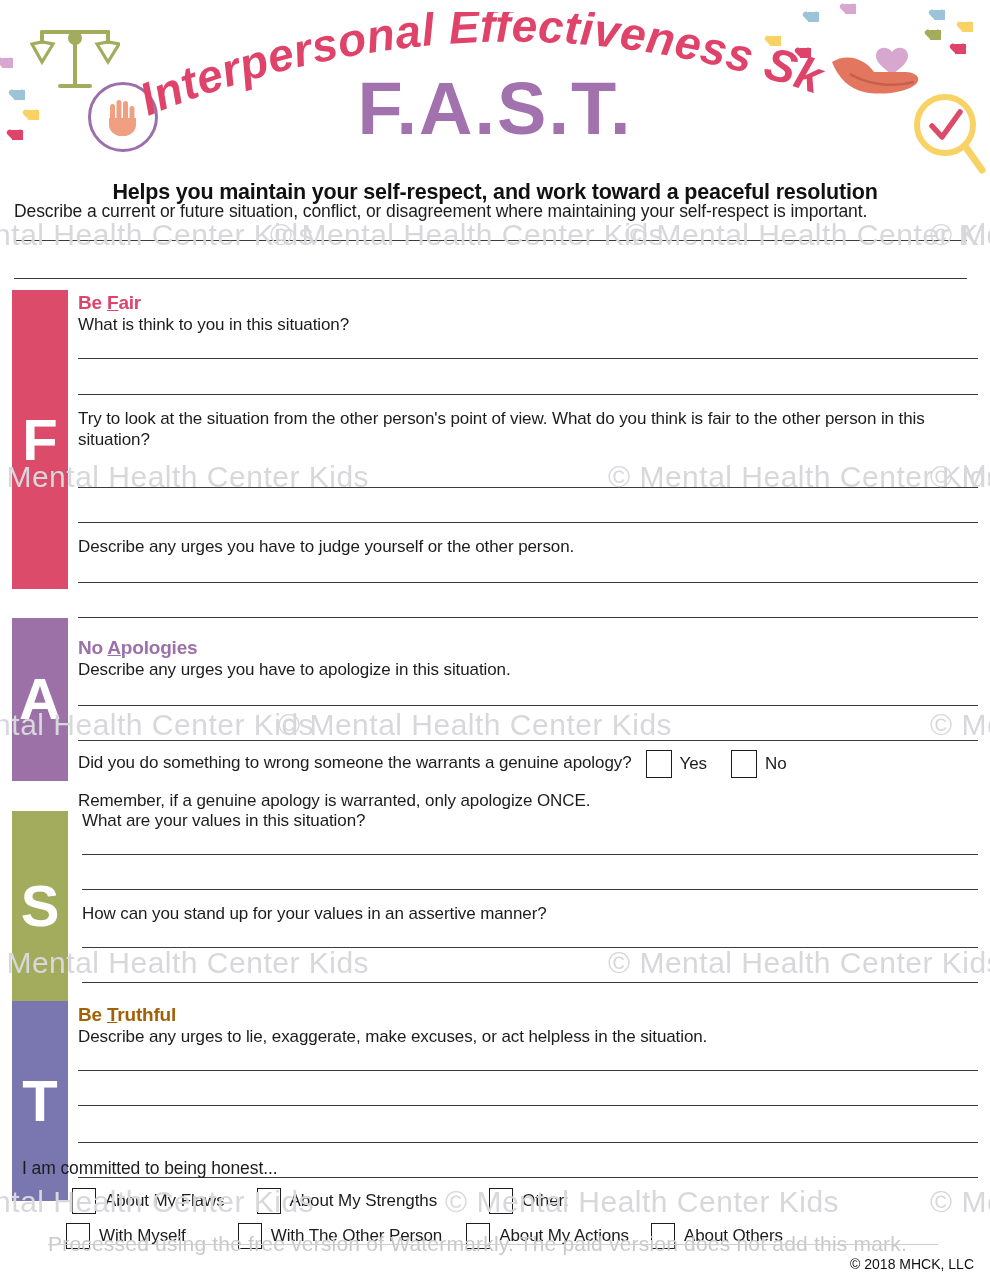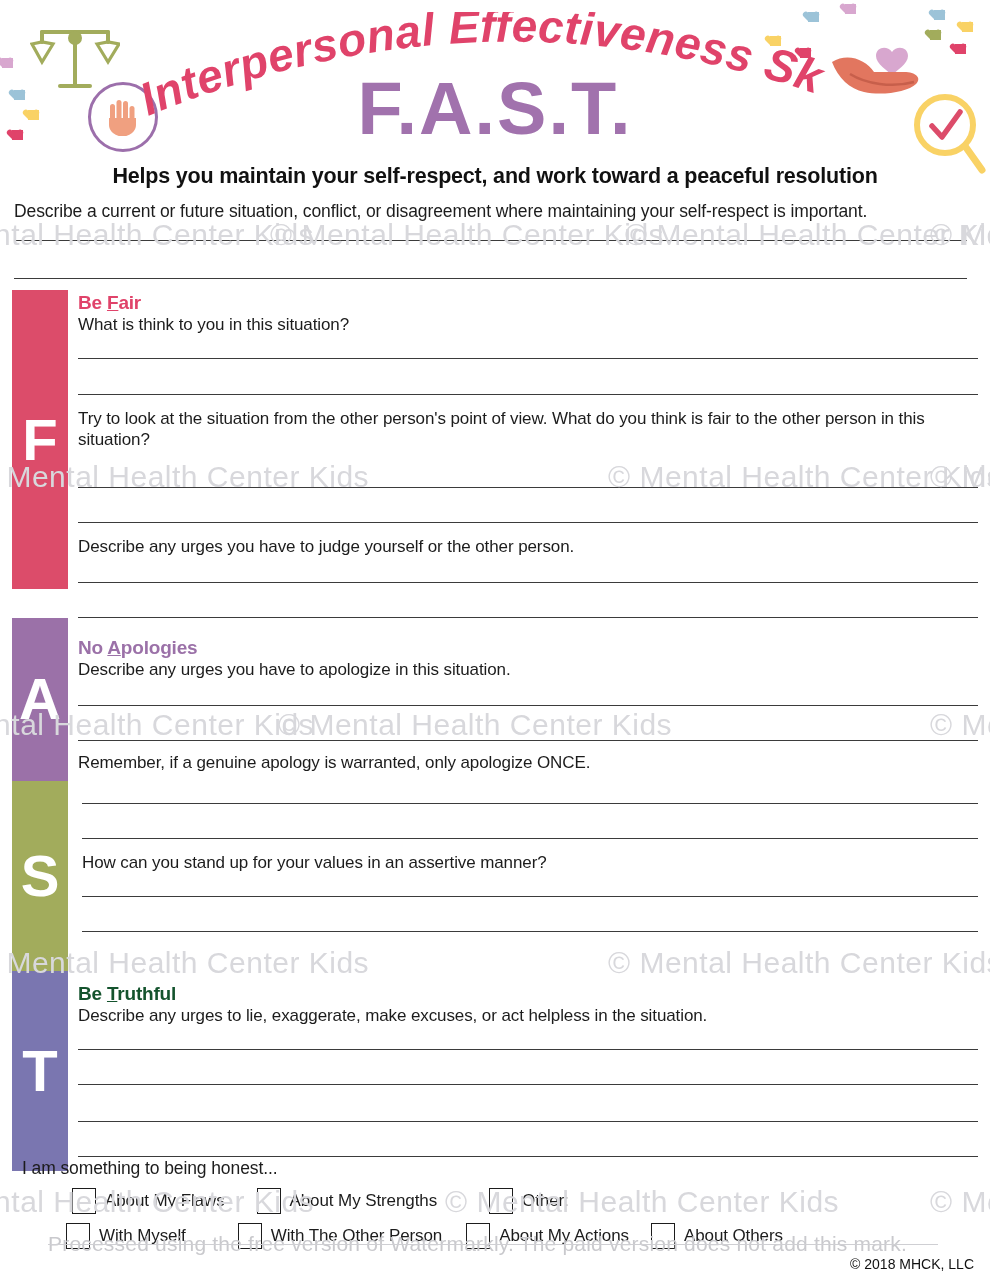--- a/index.html
+++ b/index.html
@@ -79,21 +79,21 @@
     font-family: "Liberation Sans", sans-serif;
     font-size: 74px;
     font-weight: bold;
     color: #a172ad;
     letter-spacing: 2px;
     line-height: 1;
   }
   .subtitle {
     position: absolute;
     left: 0; right: 0;
-    top: 164px;
+    top: 180px;
     text-align: center;
     font-size: 21.5px;
     font-weight: bold;
     color: #111;
     letter-spacing: -0.2px;
   }
 
   
   .ico { position: absolute; }
   .hand-circle {
@@ -370,63 +370,71 @@
     <div class="bandbody">
       <div class="sec-title" style="color:#9b71a8; margin-top:19px;">
         <span>No </span><u>A</u><span>pologies</span>
       </div>
       <p class="q">Describe any urges you have to apologize in this situation.</p>
       <div style="height:24px;"></div>
       <div class="rule"></div>
       <div style="height:34px;"></div>
       <div class="rule"></div>
       <div style="height:9px;"></div>
-      <p class="q" style="margin-top:3px;">Remember, if a genuine apology is warranted, only apologize ONCE.</p>
+      <div class="yesno-row">
+        <span class="q">Did you do something to wrong someone the warrants a genuine apology?</span>
+        <span class="box box-sm" style="margin-left:14px;"></span>
+        <span style="margin-left:8px;">Yes</span>
+        <span class="box box-sm" style="margin-left:24px;"></span>
+        <span style="margin-left:8px;">No</span>
+      </div>
+      <p class="q" style="margin-top:13px;">Remember, if a genuine apology is warranted, only apologize ONCE.</p>
     </div>
   </div>
 
   <div class="band">
     <div class="letterbar" style="background:#a2ac5c; height:190px;">S</div>
     <div class="bandbody" style="padding-left:14px;">
+      <p class="q">What are your values in this situation?</p>
       <div style="height:22px;"></div>
       <div class="rule"></div>
       <div style="height:34px;"></div>
       <div class="rule"></div>
       <div style="height:14px;"></div>
       <p class="q">How can you stand up for your values in an assertive manner?</p>
       <div style="height:22px;"></div>
       <div class="rule"></div>
       <div style="height:34px;"></div>
       <div class="rule"></div>
     </div>
   </div>
 
   <div class="band">
     <div class="letterbar" style="background:#7a76b0; height:200px;">T</div>
     <div class="bandbody">
-      <div class="sec-title" style="color:#14532d; margin-top:12px;">
+      <div class="sec-title" style="color:#a16207; margin-top:3px;">
         <span>Be </span><u>T</u><span>ruthful</span>
       </div>
       <p class="q">Describe any urges to lie, exaggerate, make excuses, or act helpless in the situation.</p>
       <div style="height:22px;"></div>
       <div class="rule"></div>
       <div style="height:34px;"></div>
       <div class="rule"></div>
       <div style="height:14px;"></div>
       <div style="height:22px;"></div>
       <div class="rule"></div>
       <div style="height:34px;"></div>
       <div class="rule"></div>
     </div>
   </div>
 
 </div>
 
 <div class="commit">
-  <div class="commit-lead">I am something to being honest...</div>
+  <div class="commit-lead">I am committed to being honest...</div>
 
   <div class="commit-row">
     <div class="commit-item" style="margin-left:50px;">
       <span class="box"></span>
       <span class="lbl">About My Flaws</span>
     </div>
     <div class="commit-item" style="margin-left:32px;">
       <span class="box"></span>
       <span class="lbl">About My Strengths</span>
     </div>

